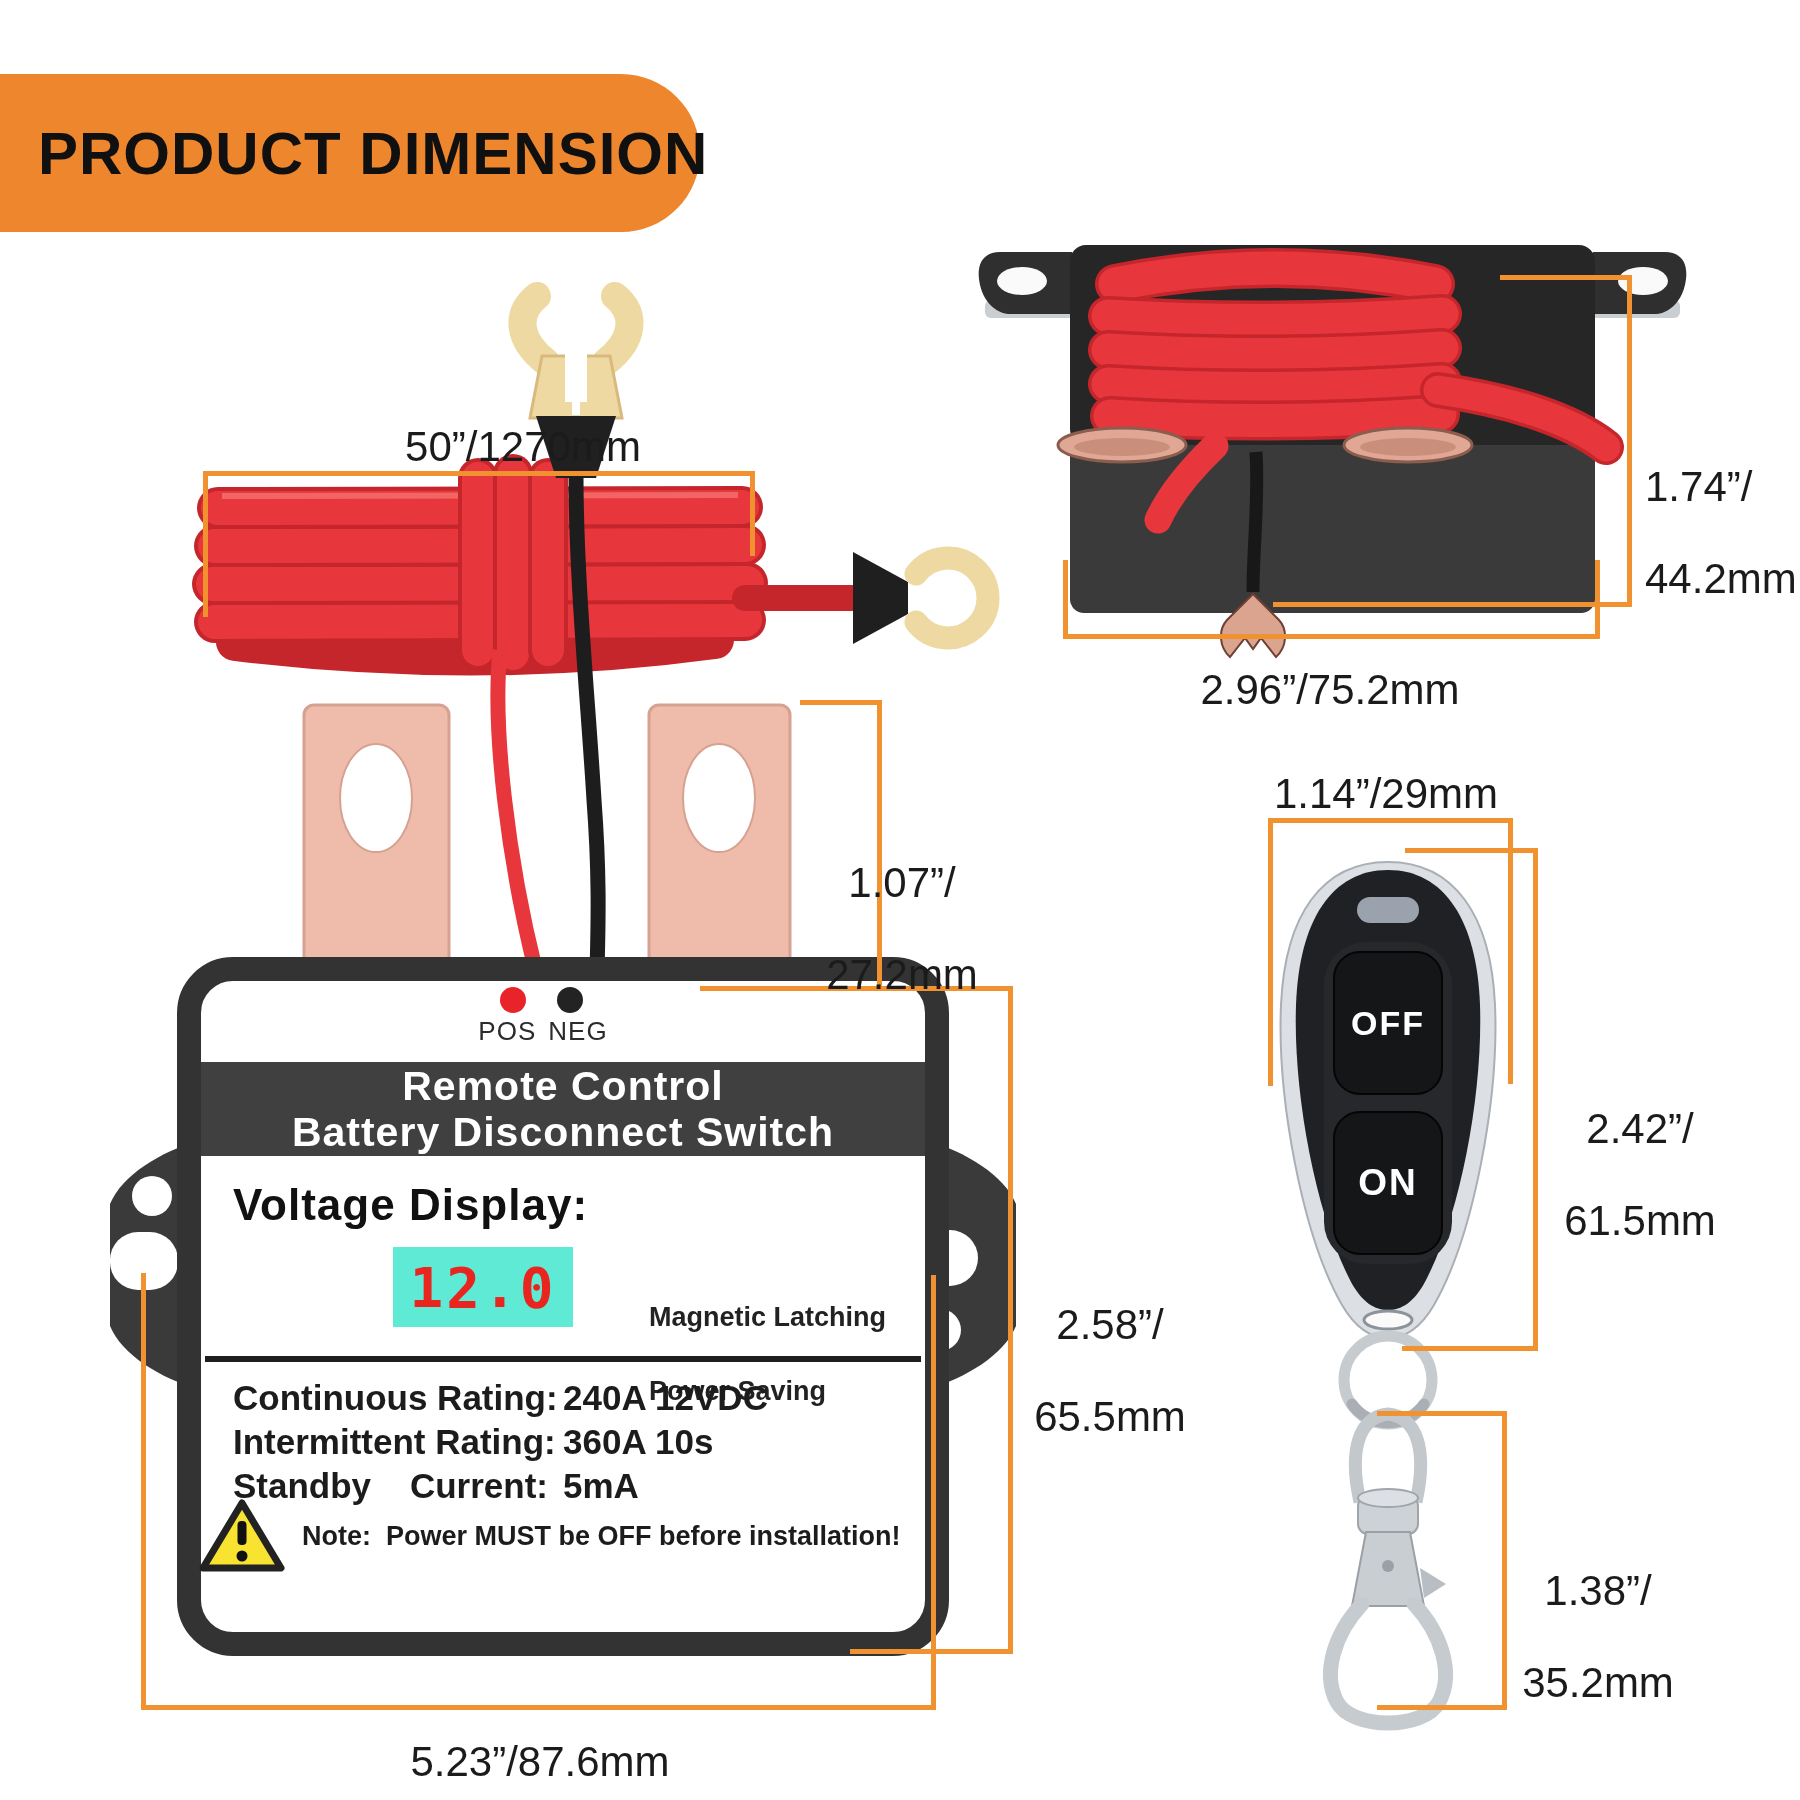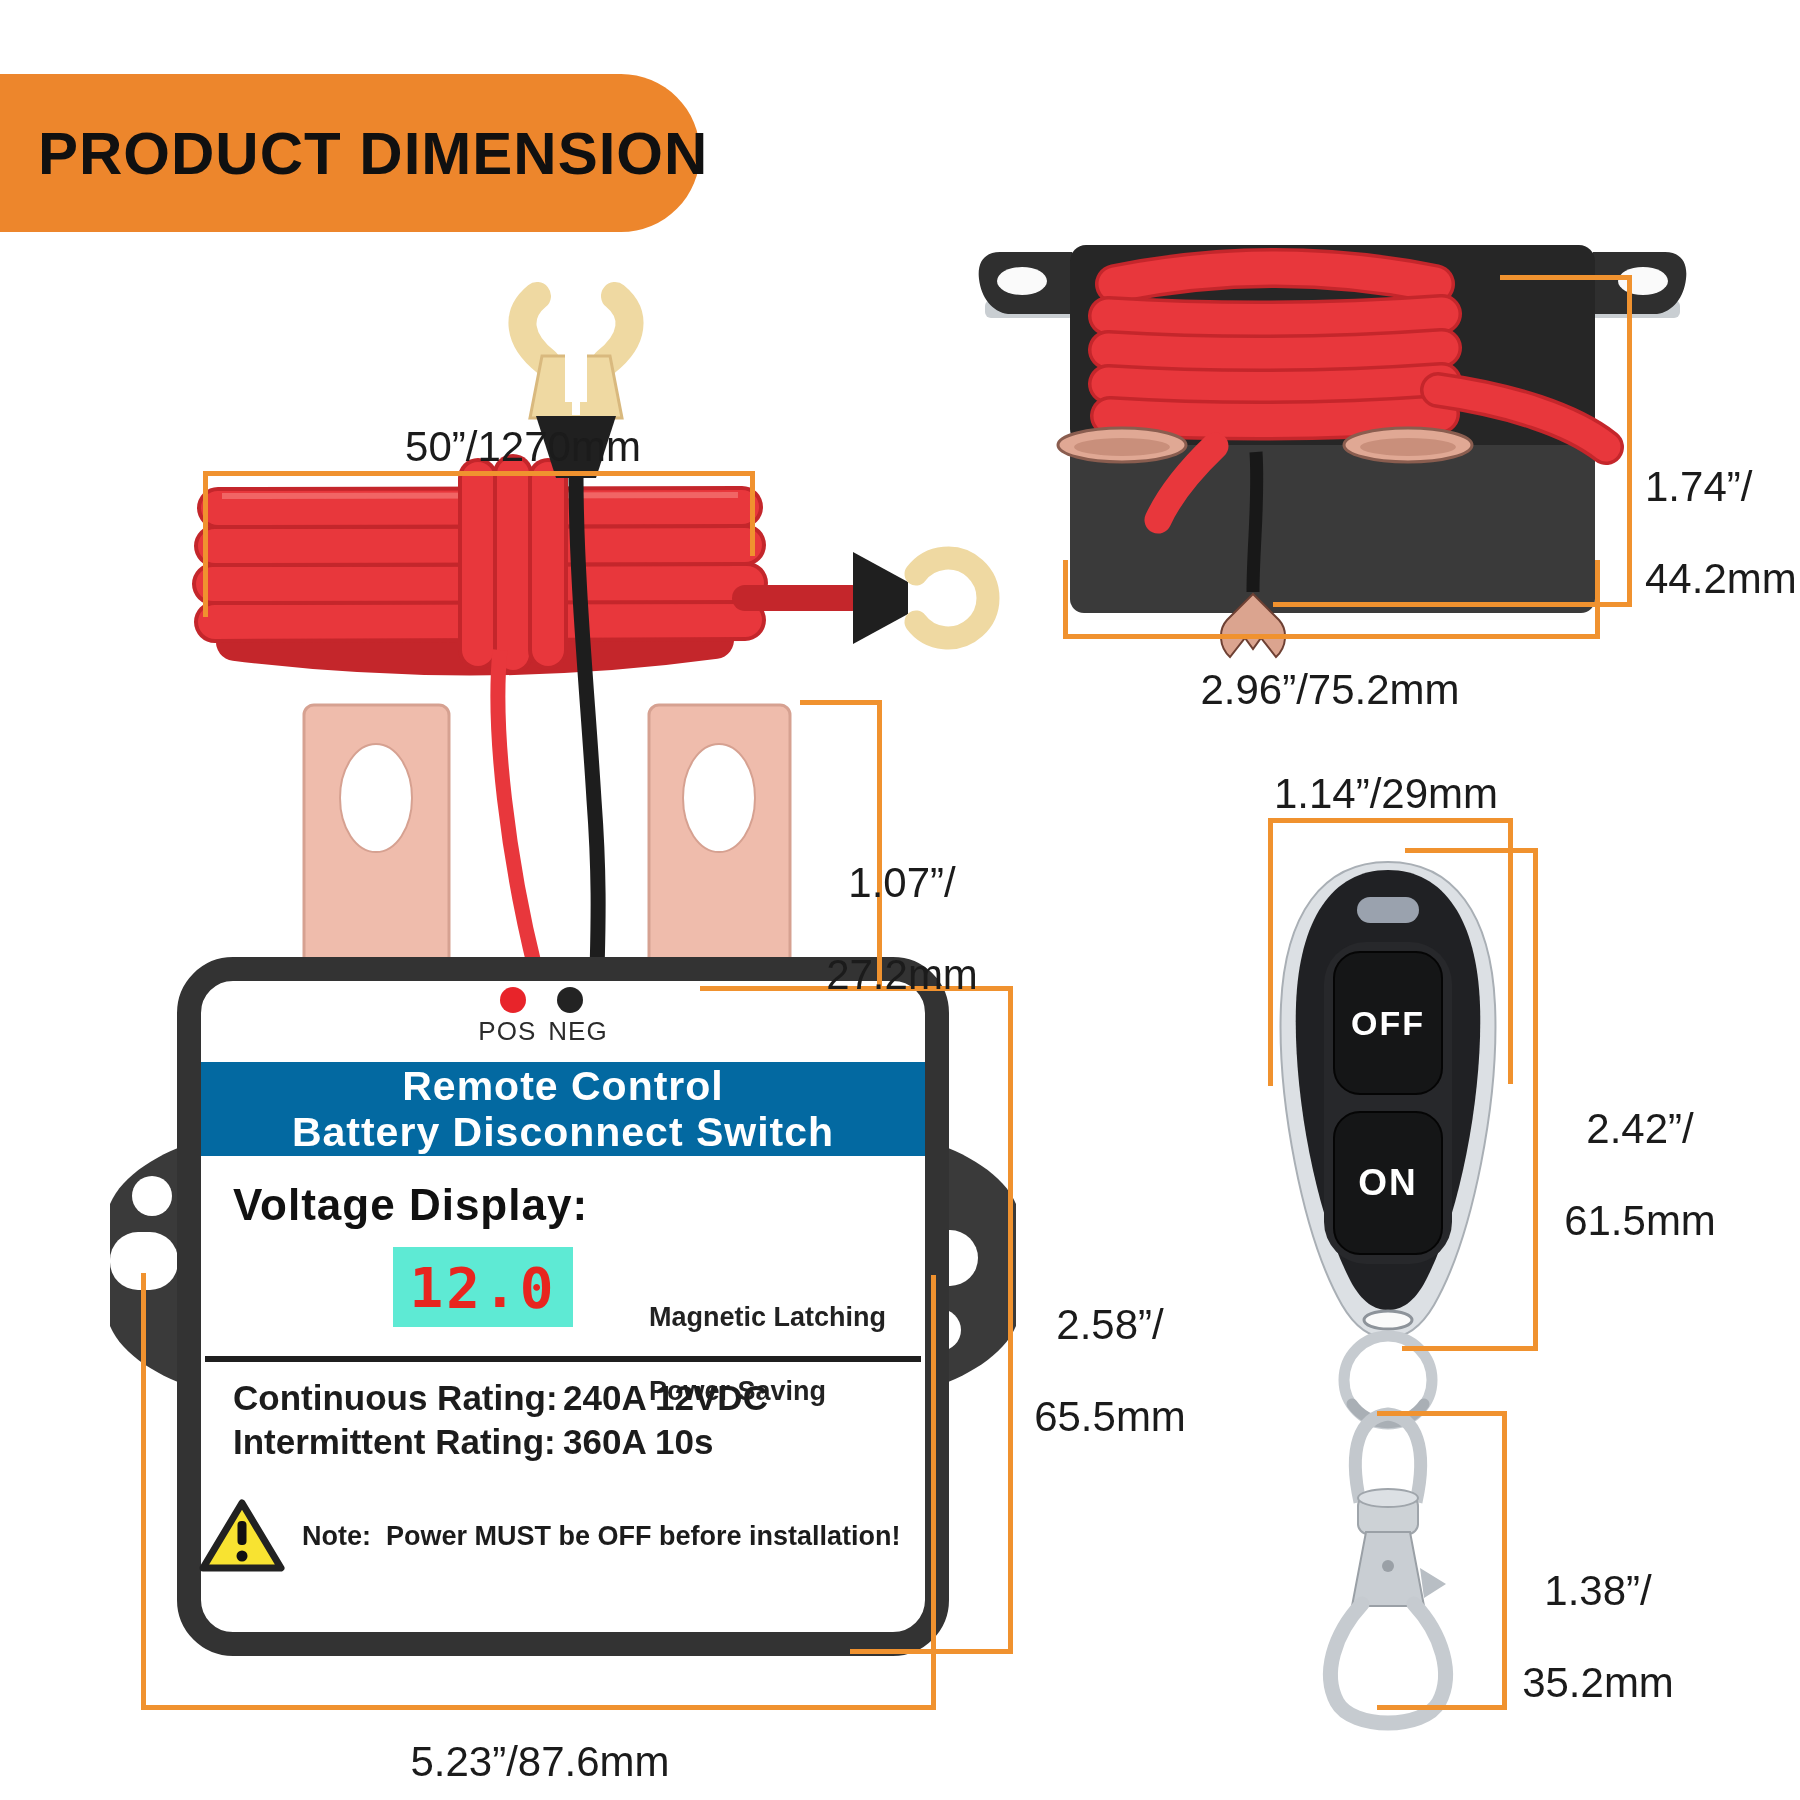--- a/index.html
+++ b/index.html
@@ -12,21 +12,21 @@
   #title-banner .t{font-size:60px;font-weight:bold;color:#101010;padding-left:38px;letter-spacing:1px;white-space:nowrap;}
   
   .dl{position:absolute;background:#F0922F;}
   
   .dim{position:absolute;font-size:42px;color:#1b1b1b;white-space:nowrap;transform:translateX(-50%);}
   .dim2{position:absolute;font-size:42px;color:#1b1b1b;line-height:46px;text-align:center;transform:translateX(-50%);white-space:pre-line;}
   .dim2l{position:absolute;font-size:42px;color:#1b1b1b;line-height:46px;text-align:left;white-space:pre-line;}
   
   #posneg{left:458px;top:1016px;width:170px;display:flex;justify-content:center;gap:12px;
           font-size:26px;color:#2b2b2b;letter-spacing:1px;}
-  #blue-banner{left:201px;top:1062px;width:724px;height:94px;background:#0369a1;
+  #blue-banner{left:201px;top:1062px;width:724px;height:94px;background:#404040;
      display:flex;flex-direction:column;justify-content:center;align-items:center;}
   #blue-banner div{color:#ffffff;font-weight:bold;font-size:41px;line-height:46px;letter-spacing:1px;white-space:nowrap;}
   #voltage-heading{left:233px;top:1180px;font-size:44px;font-weight:bold;color:#111;letter-spacing:1px;}
   #led-box{left:393px;top:1247px;width:180px;height:80px;background:#5eead4;
      display:flex;align-items:center;justify-content:center;}
   #led-box span{font-family:"DejaVu Sans Mono", monospace;font-weight:bold;font-size:56px;color:#E8251F;letter-spacing:3px;}
   #features{left:649px;top:1262px;font-size:27px;font-weight:bold;color:#222;line-height:37px;white-space:pre-line;}
   #divider{left:205px;top:1356px;width:716px;height:6px;background:#1f1f1f;}
   #specs{left:233px;top:1378px;width:660px;}
   .spec-row{position:relative;height:44px;font-size:35px;font-weight:bold;color:#1c1c1c;}
@@ -262,19 +262,23 @@
   <div class="abs" id="divider"></div>
   <div class="abs" id="specs">
     <div class="spec-row">
       <span class="spec-label">Continuous Rating:</span>
       <span class="spec-value">240A 12VDC</span>
     </div>
     <div class="spec-row">
       <span class="spec-label">Intermittent Rating:</span>
       <span class="spec-value">360A 10s</span>
     </div>
+    <div class="spec-row">
+      <span class="spec-label">Standby    Current:</span>
+      <span class="spec-value">5mA</span>
+    </div>
   </div>
   <div class="abs" id="note-text">Note:  Power MUST be OFF before installation!</div>
 
   <div class="fob-label" style="left:1388px;top:1023px;font-size:34px;">OFF</div>
   <div class="fob-label" style="left:1388px;top:1183px;font-size:37px;">ON</div>
 
 </div>
 
 </body></html>

